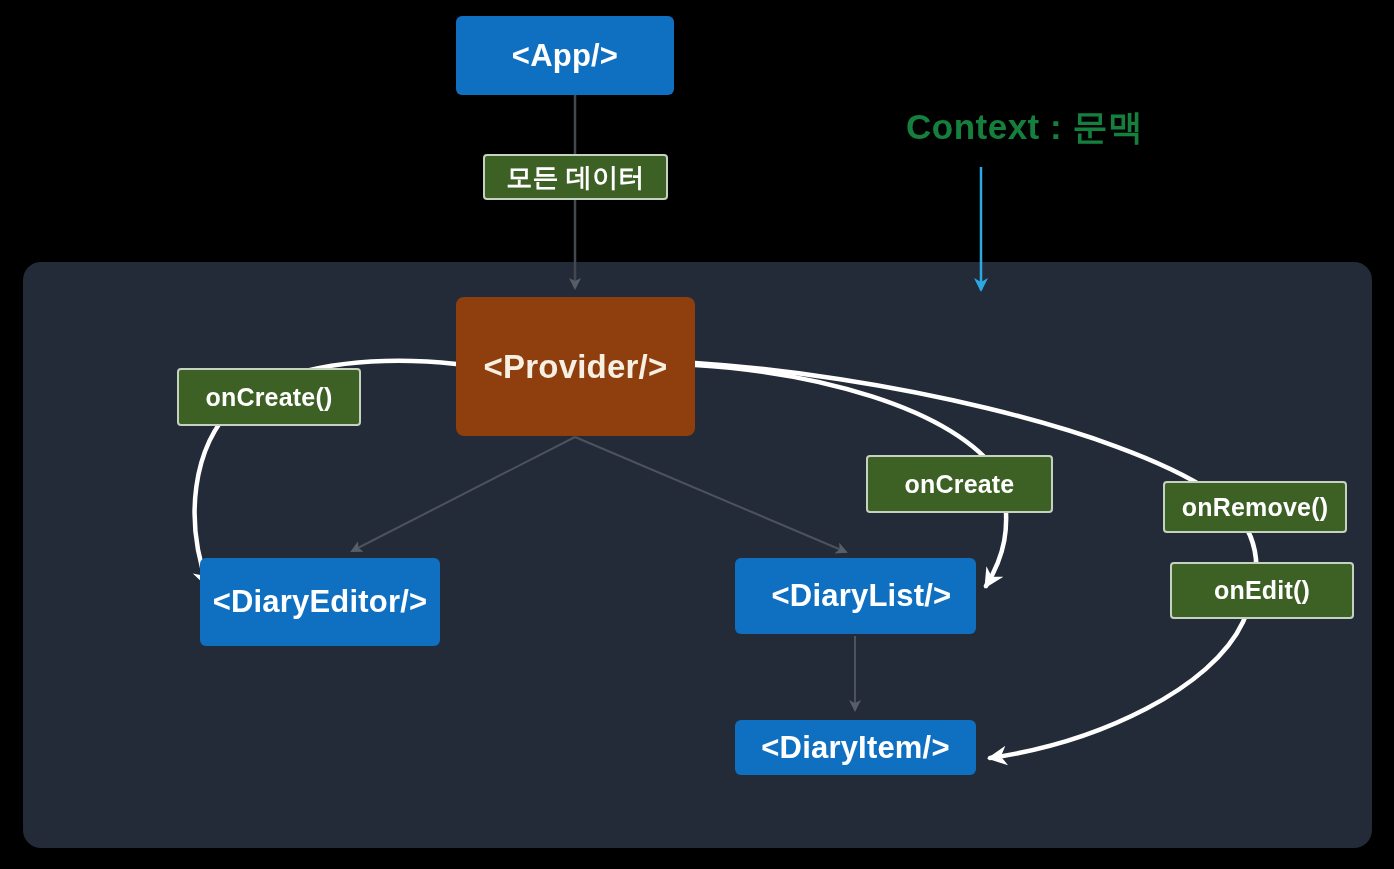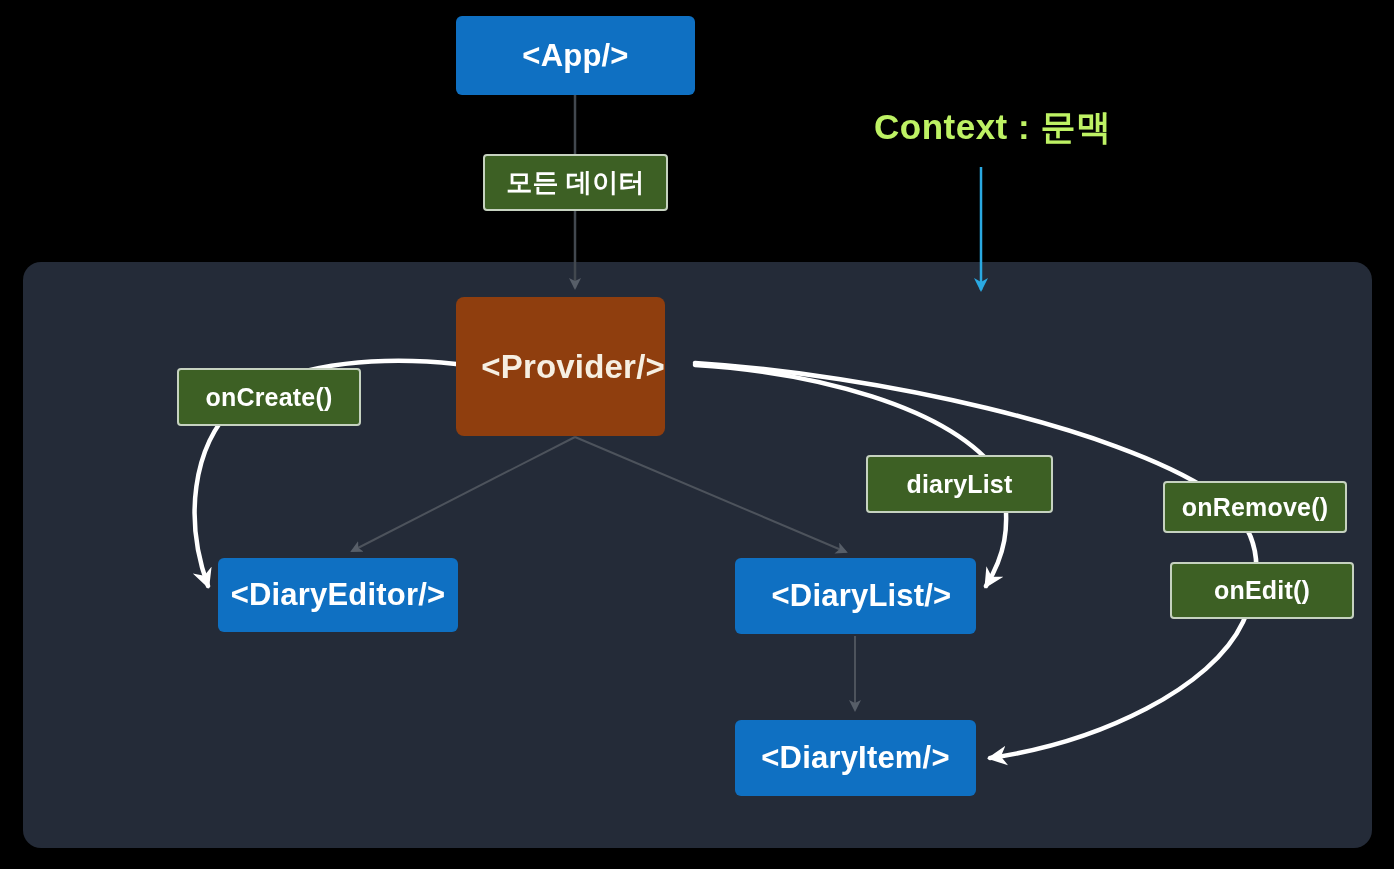--- a/index.html
+++ b/index.html
@@ -13,32 +13,32 @@
   }
   svg.arrows{position:absolute;left:0;top:0;width:1394px;height:869px;pointer-events:none;}
   .node{
     position:absolute;display:flex;align-items:center;justify-content:center;
     color:#ffffff;font-weight:bold;text-align:center;box-sizing:border-box;
     letter-spacing:0.2px;
   }
   .blue{background:#0f70c2;border-radius:6px;font-size:31px;}
   .green{background:#3d6024;border:2px solid #c6d2c0;border-radius:4px;font-size:25px;}
   .orange{background:#8f3e0e;border-radius:8px;font-size:33px;color:#f6efe2;}
-  .node-app{left:456px;top:16px;width:239px;height:79px;}
-  .node-alldata{left:483px;top:154px;width:185px;height:57px;font-size:26px;}
-  .node-provider{left:456px;top:297px;width:209px;height:139px;justify-content:flex-end;}
+  .node-app{left:456px;top:16px;width:218px;height:79px;}
+  .node-alldata{left:483px;top:154px;width:185px;height:46px;font-size:26px;}
+  .node-provider{left:456px;top:297px;width:239px;height:139px;}
   .node-oncreate{left:177px;top:368px;width:184px;height:58px;}
   .node-diarylist-prop{left:866px;top:455px;width:187px;height:58px;}
   .node-onremove{left:1163px;top:481px;width:184px;height:52px;}
   .node-onedit{left:1163px;top:562px;width:184px;height:57px;margin-left:7px;}
-  .node-diaryeditor{left:218px;top:558px;width:240px;height:74px;}
+  .node-diaryeditor{left:200px;top:558px;width:240px;height:88px;}
   .node-diarylist{left:735px;top:558px;width:241px;height:76px;padding-left:12px;}
-  .node-diaryitem{left:735px;top:720px;width:241px;height:76px;}
+  .node-diaryitem{left:735px;top:720px;width:241px;height:55px;}
   .ctx-label{
-    position:absolute;left:874px;top:104px;color:#bef264;
+    position:absolute;left:906px;top:104px;color:#15803d;
     font-weight:bold;font-size:35px;letter-spacing:0.5px;
   }
 </style>
 </head>
 <body>
 
 <div class="canvas">
 
   <div class="panel"></div>
 
@@ -80,21 +80,21 @@
 
   <div class="node orange node-provider">
     <span>&lt;Provider/&gt;</span>
   </div>
 
   <div class="node green node-oncreate">
     <span>onCreate()</span>
   </div>
 
   <div class="node green node-diarylist-prop">
-    <span>diaryList</span>
+    <span>onCreate</span>
   </div>
 
   <div class="node green node-onremove">
     <span>onRemove()</span>
   </div>
 
   <div class="node green node-onedit">
     <span>onEdit()</span>
   </div>
 

